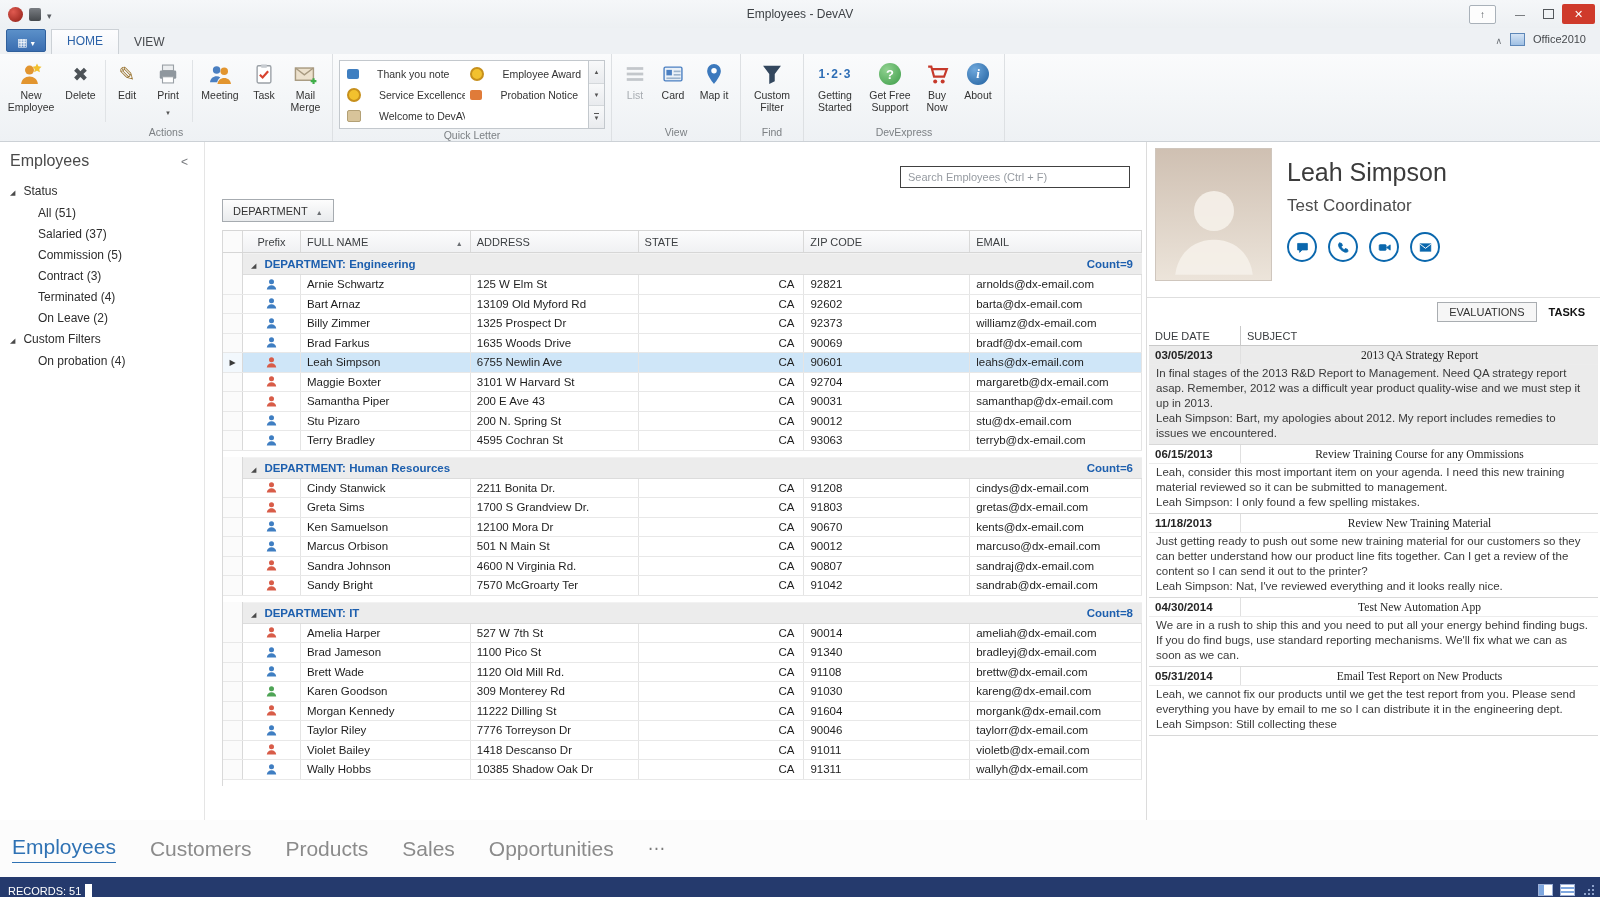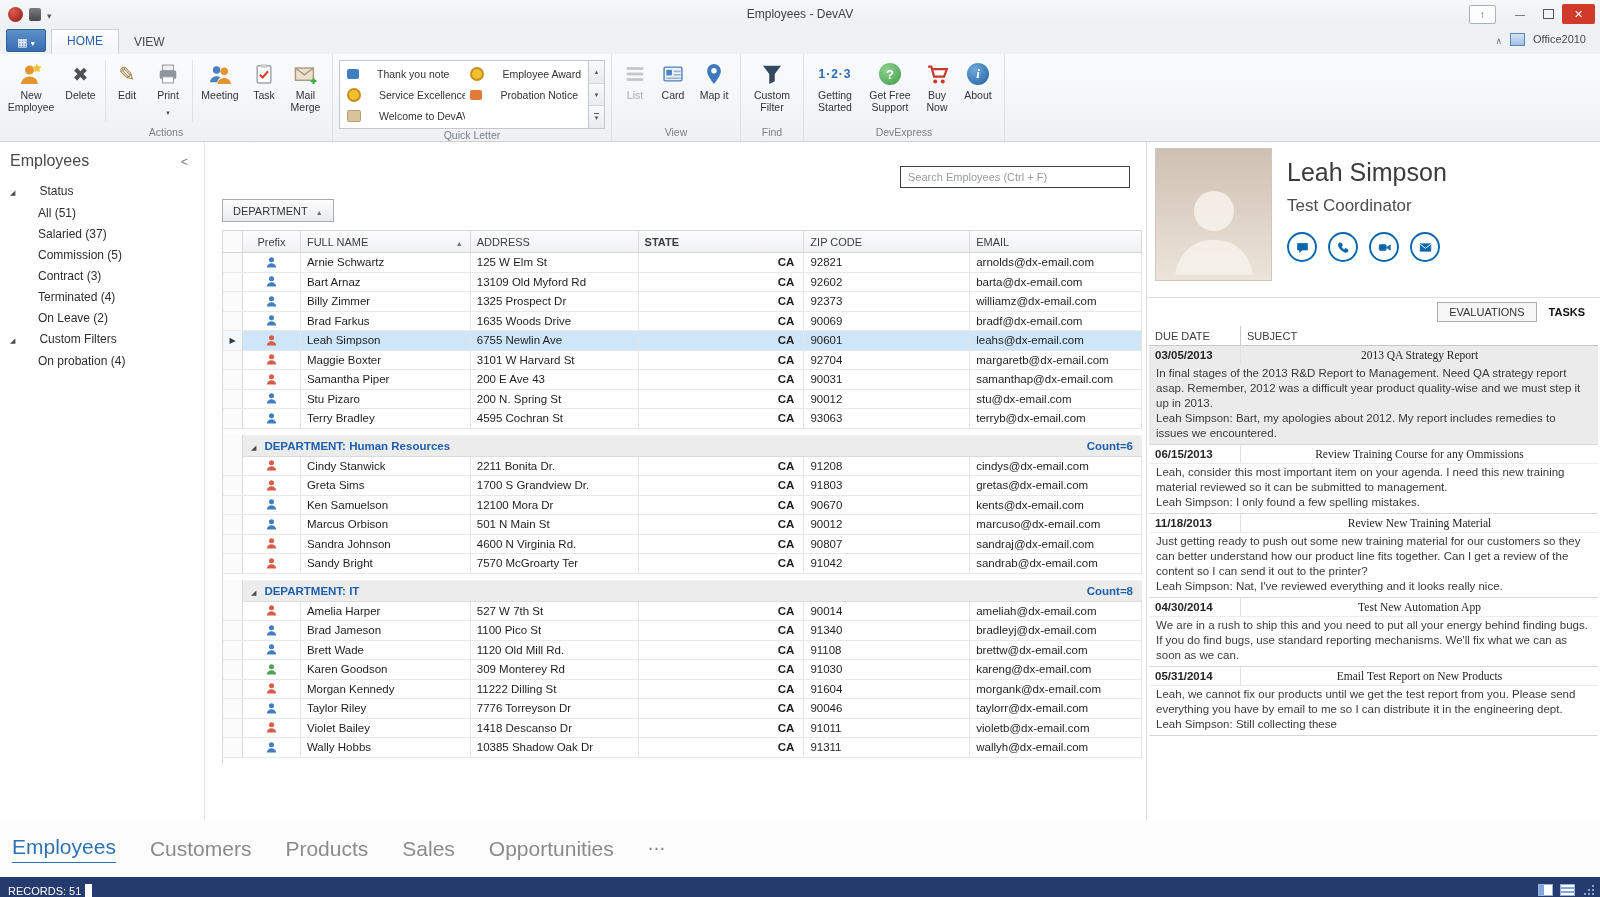--- a/index.html
+++ b/index.html
@@ -80,21 +80,21 @@
             border-bottom:1px solid #d4d8db;color:#555;}
   .gal-sbtn:last-child{border-bottom:none;}
   .ar-up::before{content:"▲";font-size:6px;}
   .ar-dn::before{content:"▼";font-size:6px;}
   .ar-ddn::before{content:"▼";font-size:6px;border-top:1px solid #555;padding-top:1px;}
 
   
   .sidebar{position:absolute;left:0;top:142px;width:205px;height:678px;background:#fff;border-right:1px solid #e5e5e5;box-sizing:border-box;}
   .sb-head{display:flex;align-items:center;justify-content:space-between;padding:10px 16px 10px 10px;font-size:16px;color:#4a4a4a;}
   .sb-collapse::before{content:"<";font-size:12px;color:#76797d;}
-  .sb-group-row{display:flex;align-items:center;gap:24px;padding:4px 0 4px 10px;font-size:12px;color:#2d2d2d;}
+  .sb-group-row{display:flex;align-items:center;gap:8px;padding:4px 0 4px 10px;font-size:12px;color:#2d2d2d;}
   .tri::before{content:"◢";font-size:7px;color:#4a4a4a;font-weight:normal;}
   .sb-item{padding:3.5px 0 3.5px 38px;font-size:12px;color:#2d2d2d;}
 
   
   .gridarea{position:absolute;left:206px;top:142px;width:940px;height:678px;background:#fff;}
   .search{position:absolute;top:24px;right:16px;width:230px;height:22px;border:1px solid #404040;
           font:11px "Liberation Sans",sans-serif;padding:0 7px;color:#333;box-sizing:border-box;}
   .search::placeholder{color:#969ba1;}
   .groupby{position:absolute;left:16px;top:57px;height:21px;border:1px solid #a6abb0;
            background:linear-gradient(#fdfdfd,#e9ebed);display:inline-flex;align-items:center;gap:8px;
@@ -102,21 +102,21 @@
   .sortup::before{content:"▲";font-size:7px;color:#6b6f73;}
   .gtable{position:absolute;left:16px;top:88px;width:920px;font-size:11.5px;color:#1e1e1e;border-left:1px solid #d9d9d9;box-sizing:border-box;}
   .g-header{display:flex;height:21px;background:linear-gradient(#fcfcfd,#f0f1f3);
             border-top:1px solid #d6d6d6;border-bottom:1px solid #d6d6d6;color:#3c3f42;font-size:11px;}
   .c{box-sizing:border-box;border-right:1px solid #e4e4e4;display:flex;align-items:center;overflow:hidden;white-space:nowrap;}
   .g-header .c{border-right:1px solid #d9d9d9;}
   .c-ind{width:20px;justify-content:center;background:#fbfbfb;border-right:1px solid #d9d9d9;}
   .c-prefix{width:58px;justify-content:center;}
   .c-name{width:170px;padding-left:6px;}
   .c-addr{width:168px;padding-left:6px;}
-  .c-state{width:166px;justify-content:flex-end;padding-right:9px;font-weight:bold;}
+  .c-state{width:166px;justify-content:flex-end;padding-right:9px;}
   .g-header .c-state{justify-content:flex-start;padding-left:6px;padding-right:0;}
   .c-zip{width:166px;padding-left:6px;}
   .c-email{width:172px;padding-left:6px;}
   .hsort{margin-left:auto;margin-right:7px;}
   .g-row{display:flex;height:18.5px;border-bottom:1px solid #e8e8e8;}
   .g-row.selected .c{background:#cfe6f8;}
   .g-row.selected .c-ind{background:#f2f8fd;}
   .g-row.selected .c-ind::before{content:"▶";font-size:8px;color:#3a3a3a;}
   .picon{display:flex;}
   .picon svg{width:13px;height:13px;fill:currentColor;}
@@ -477,20 +477,28 @@
         </span>
         <span class="c c-addr">ADDRESS</span>
         <span class="c c-state">STATE</span>
         <span class="c c-zip">ZIP CODE</span>
         <span class="c c-email">EMAIL</span>
       </div>
 
       <div>
 
           <div class="g-group">
+            <div class="g-grouprow">
+              <span class="c c-ind"></span>
+              <div class="band">
+                <span class="tri"></span>
+                <span class="gname">DEPARTMENT: Engineering</span>
+                <span class="gcount">Count=9</span>
+              </div>
+            </div>
             <div>
 
                 <div class="g-row">
                   <span class="c c-ind"></span>
                   <span class="c c-prefix">
                     <span class="picon male">
                       <svg viewBox="0 0 16 16">
                       <circle cx="8" cy="4.6" r="3.1"></circle>
                       <path d="M2.2 14.2c.3-3.2 2.7-5.2 5.8-5.2s5.5 2 5.8 5.2z"></path>
                     </svg>

